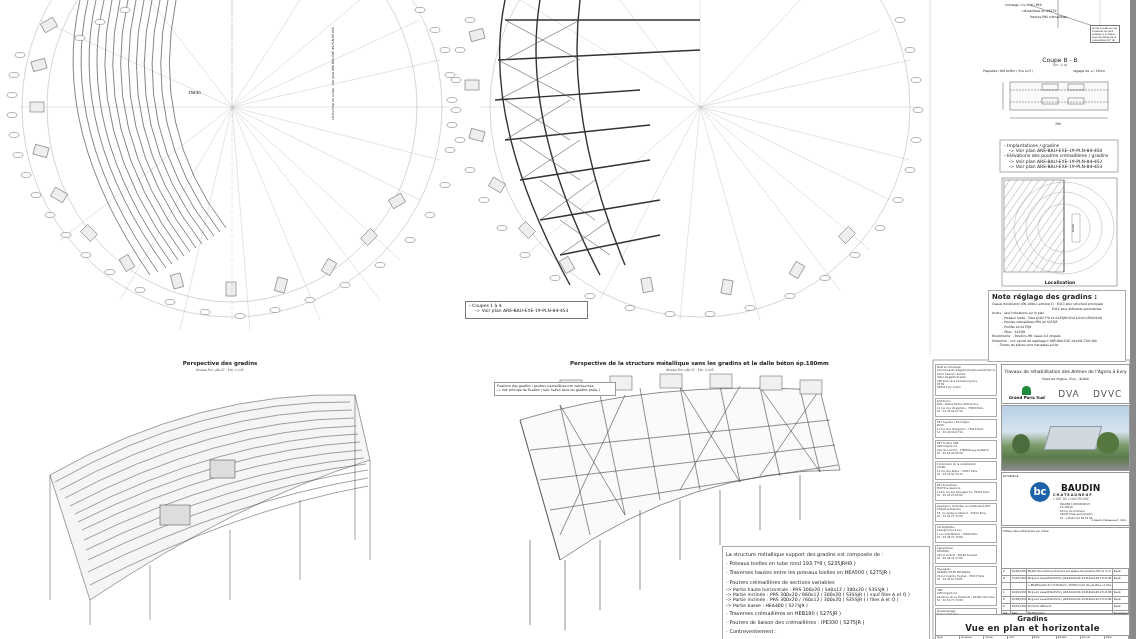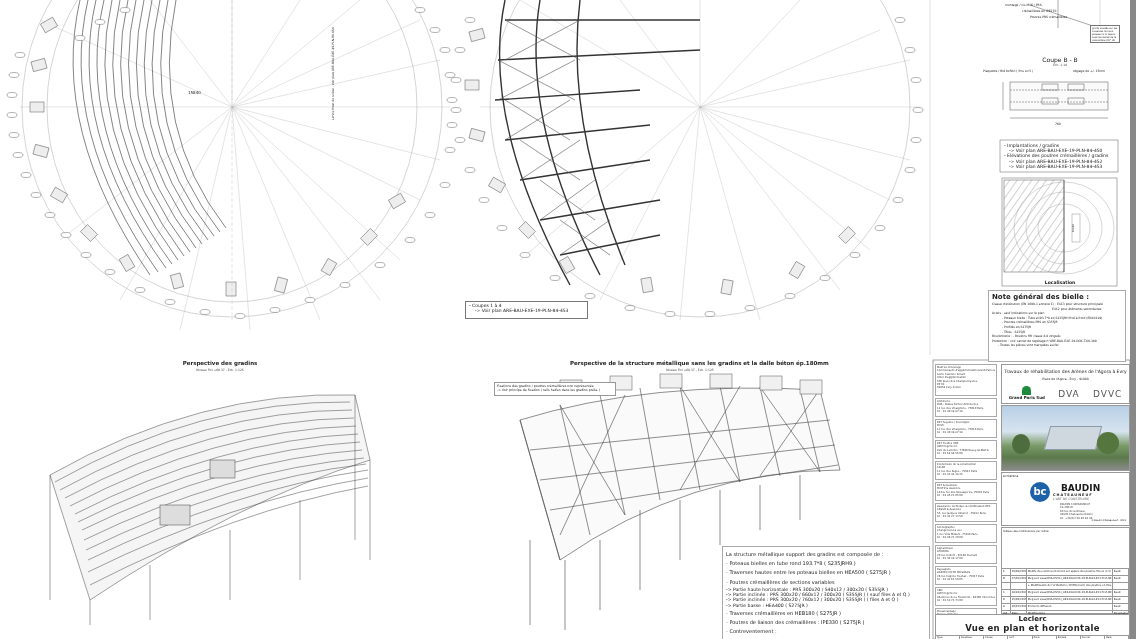--- a/index.html
+++ b/index.html
@@ -324,21 +324,21 @@
   <div class="t" style="font-size:4.5px;line-height:5.2px;padding-left:5px;">-&gt; Voir plan ARE-BAU-EXE-19-PLN-84-450</div>
   <div class="t" style="font-size:4.5px;line-height:5.2px;">- Elévations des poutres crémaillères / gradins</div>
   <div class="t" style="font-size:4.5px;line-height:5.2px;padding-left:5px;">-&gt; Voir plan ARE-BAU-EXE-19-PLN-84-452</div>
   <div class="t" style="font-size:4.5px;line-height:5.2px;padding-left:5px;">-&gt; Voir plan ARE-BAU-EXE-19-PLN-84-453</div>
 </div>
 
 <div class="abs title" style="left:1020px;top:280px;width:80px;font-size:4.5px;">Localisation</div>
 <div class="abs t" style="left:1070px;top:225px;font-size:2.5px;transform:rotate(-90deg);">SCENE</div>
 
 <div class="box" style="left:988px;top:290px;width:130px;height:66px;padding:2px 3px;border-color:#aaa;">
-  <div class="t" style="font-size:7px;line-height:9px;font-weight:bold;">Note général des bielle :</div>
+  <div class="t" style="font-size:7px;line-height:9px;font-weight:bold;">Note réglage des gradins :</div>
   <div class="t" style="font-size:3px;line-height:4.6px;">Classe d'exécution (EN 1090-1 annexe C) : EXC3 pour structure principale</div>
   <div class="t" style="font-size:3px;line-height:4.6px;padding-left:60px;">EXC2 pour éléments secondaires</div>
   <div class="t" style="font-size:3px;line-height:4.6px;">Aciers : sauf indications sur le plan</div>
   <div class="t" style="font-size:3px;line-height:4.6px;padding-left:10px;">- Poteaux bielle : Tube ø193.7*8 en S235JRH fixé à froid (EN10219)</div>
   <div class="t" style="font-size:3px;line-height:4.6px;padding-left:10px;">- Poutres crémaillères PRS en S355JR</div>
   <div class="t" style="font-size:3px;line-height:4.6px;padding-left:10px;">- Profilés en S275JR</div>
   <div class="t" style="font-size:3px;line-height:4.6px;padding-left:10px;">- Tôles : S235JR</div>
   <div class="t" style="font-size:3px;line-height:4.6px;">Boulonnerie : - Boulons HR classe 8.8 zingués</div>
   <div class="t" style="font-size:3px;line-height:4.6px;">Protection : voir carnet de repérage n°ARE-BAU-EXE-19-DOC-TXN-300</div>
   <div class="t" style="font-size:3px;line-height:4.6px;padding-left:6px;">- Toutes les pièces sont marquées au fer.</div>
@@ -528,21 +528,21 @@
       <div class="rev-row">
         <span style="width: 6px;">Ind</span>
         <span style="width: 14px;">Date</span>
         <span style="width: 88px;">Modifications</span>
         <span style="width: 14px;">Dessinateur</span>
       </div>
     </div>
 </div>
 
 <div class="box" style="left:935px;top:614px;width:193px;height:25px;border-color:#999;border-bottom:none;">
-  <div class="t" style="position:absolute;left:0;width:100%;top:1px;text-align:center;font-size:7px;font-weight:bold;">Leclerc</div>
+  <div class="t" style="position:absolute;left:0;width:100%;top:1px;text-align:center;font-size:7px;font-weight:bold;">Gradins</div>
   <div class="t" style="position:absolute;left:0;width:100%;top:10px;text-align:center;font-size:8.5px;font-weight:bold;letter-spacing:0.3px;">Vue en plan et horizontale</div>
   <div id="bottom-headers" style="position:absolute;left:0;right:0;bottom:0;height:4px;display:flex;border-top:1px solid #999;">
       <span style="flex: 1 1 0%; border-right: 1px solid rgb(153, 153, 153); font-size: 2.4px; line-height: 4px; padding-left: 1px;">Type</span>
       <span style="flex: 1 1 0%; border-right: 1px solid rgb(153, 153, 153); font-size: 2.4px; line-height: 4px; padding-left: 1px;">Emetteur</span>
       <span style="flex: 1 1 0%; border-right: 1px solid rgb(153, 153, 153); font-size: 2.4px; line-height: 4px; padding-left: 1px;">Phase</span>
       <span style="flex: 1 1 0%; border-right: 1px solid rgb(153, 153, 153); font-size: 2.4px; line-height: 4px; padding-left: 1px;">LOT</span>
       <span style="flex: 1 1 0%; border-right: 1px solid rgb(153, 153, 153); font-size: 2.4px; line-height: 4px; padding-left: 1px;">Zone</span>
       <span style="flex: 1 1 0%; border-right: 1px solid rgb(153, 153, 153); font-size: 2.4px; line-height: 4px; padding-left: 1px;">Échelle</span>
       <span style="flex: 1 1 0%; border-right: 1px solid rgb(153, 153, 153); font-size: 2.4px; line-height: 4px; padding-left: 1px;">Format</span>
       <span style="flex: 1 1 0%; border-right: 1px solid rgb(153, 153, 153); font-size: 2.4px; line-height: 4px; padding-left: 1px;">Date</span>

